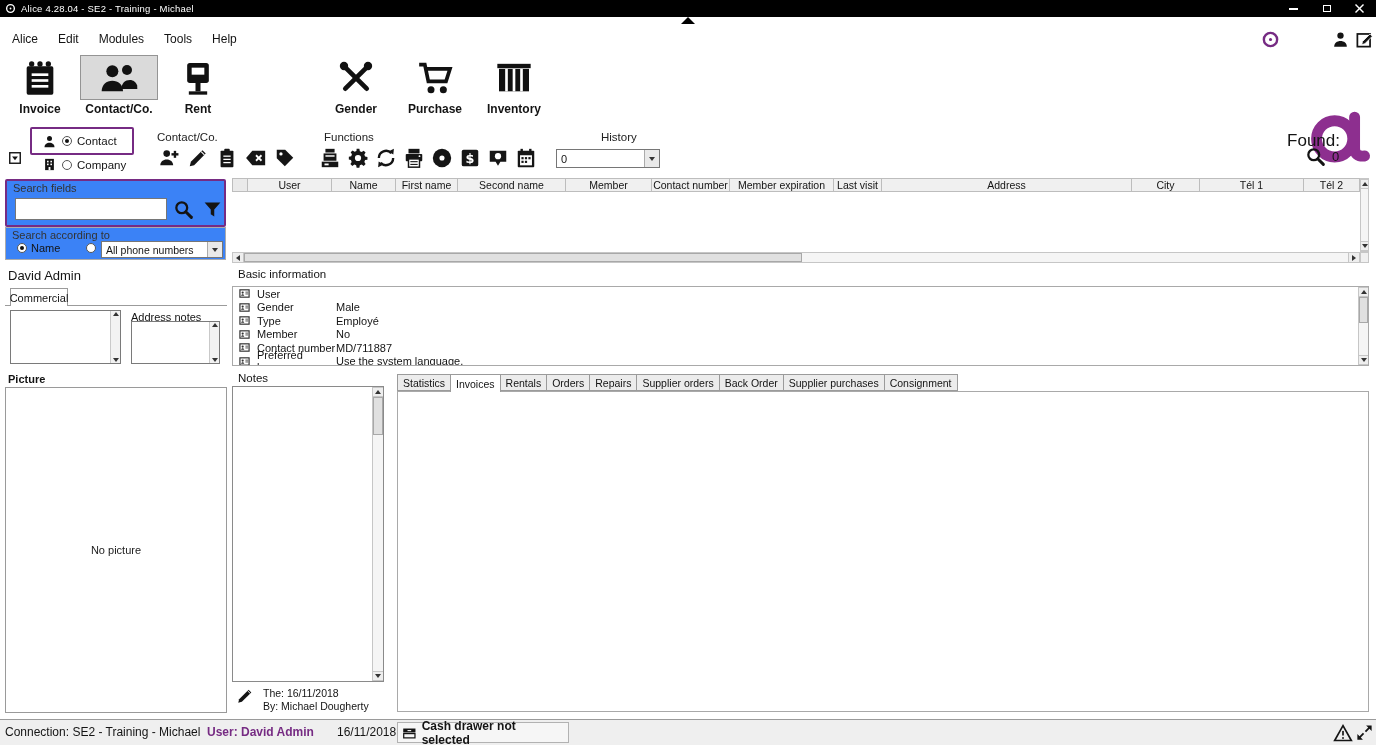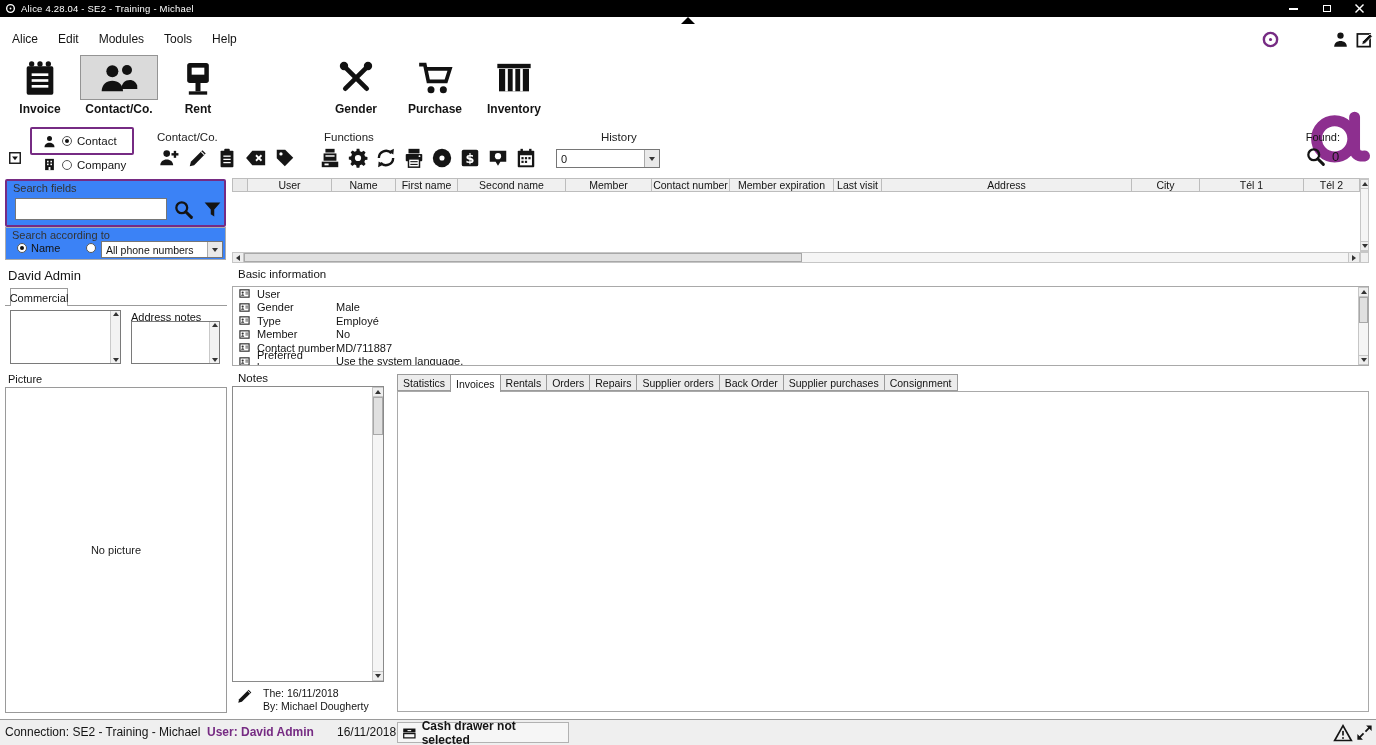--- a/index.html
+++ b/index.html
@@ -48,38 +48,38 @@
   
   .select{position:absolute;background:#fff;border:1px solid #767676;display:flex;align-items:center;}
   .select-value{flex:1;padding:0 4px;font-size:11px;overflow:hidden;white-space:nowrap;}
   .select-btn{width:15px;align-self:stretch;background:#e9e9e9;border-left:1px solid #ababab;display:flex;align-items:center;justify-content:center;}
   .tri{width:0;height:0;display:inline-block;}
   .tri.down{border-left:3.5px solid transparent;border-right:3.5px solid transparent;border-top:4.5px solid #333;}
   .tri.up{border-left:3.5px solid transparent;border-right:3.5px solid transparent;border-bottom:4.5px solid #333;}
   .tri.left{border-top:3.5px solid transparent;border-bottom:3.5px solid transparent;border-right:4.5px solid #333;}
   .tri.right{border-top:3.5px solid transparent;border-bottom:3.5px solid transparent;border-left:4.5px solid #333;}
 
-  .found-label{position:absolute;font-size:11px;text-align:right;width:60px;}
+  .found-label{position:absolute;font-size:17px;text-align:right;width:60px;}
   .found-row{position:absolute;display:flex;align-items:center;gap:6px;}
   .found-count{font-size:13px;}
 
   
   .group-box{position:absolute;background:#3b82f6;}
   .gb-label{position:absolute;left:6px;top:1px;font-size:11px;color:#333;}
   .search-box{left:5px;top:179px;width:221px;height:48px;border:2px solid var(--accent,#762b83);border-radius:2px;}
   .search-input{position:absolute;left:8px;top:17px;width:152px;height:22px;border:1px solid #767676;font-family:inherit;font-size:12px;padding:0 3px;}
   .acc-box{left:5px;top:227px;width:221px;height:33px;border:1px solid #ababab;}
   .acc-item{position:absolute;display:flex;align-items:center;gap:4px;font-size:11px;}
   .profile-name{position:absolute;left:8px;top:268px;font-size:13px;}
   .side-tab{position:absolute;left:10px;top:288px;width:58px;height:18px;background:#fff;border:1px solid #9b9b9b;border-bottom:none;font-size:11px;display:flex;align-items:center;justify-content:center;z-index:2;}
   .side-tabline{position:absolute;left:5px;top:305px;width:222px;border-top:1px solid #9b9b9b;z-index:1;}
   .mini-ta{position:absolute;background:#fff;border:1px solid #7a7a7a;}
   .mini-sb{position:absolute;right:0;top:0;bottom:0;width:10px;border-left:1px solid #c9c9c9;background:#f2f2f2;display:flex;flex-direction:column;justify-content:space-between;align-items:center;padding:1px 0;}
   .addr-label{position:absolute;left:131px;top:311px;font-size:11px;text-decoration:underline;}
-  .pic-label{position:absolute;left:8px;top:373px;font-size:11px;}
+  .pic-label{position:absolute;left:8px;top:373px;font-size:11px;font-weight:bold;}
   .picture-box{position:absolute;left:5px;top:387px;width:222px;height:326px;background:#fff;border:1px solid #9a9a9a;display:flex;align-items:center;justify-content:center;}
   .no-pic{font-size:11px;color:#222;}
 
   
   .thead{position:absolute;display:flex;background:#f0f0f0;border:1px solid #bdbdbd;}
   .thead .th{border-right:1px solid #bdbdbd;display:flex;align-items:center;justify-content:center;font-size:10.5px;overflow:hidden;white-space:nowrap;padding:0 2px;}
   .ctable-head{left:232px;top:178px;width:1128px;height:14px;}
   .ctable-head .sel{width:15px;flex:none;background:#eaeaea;}
   .ccols{display:contents;}
   .ctable-head .ccols .th:nth-child(1){width:84px;}

